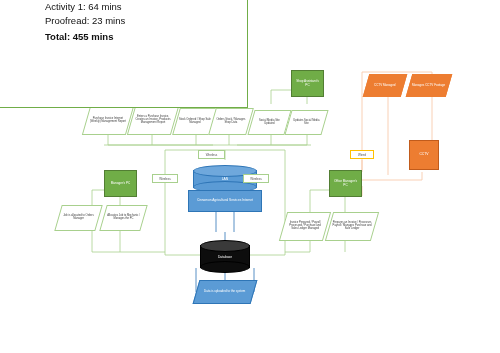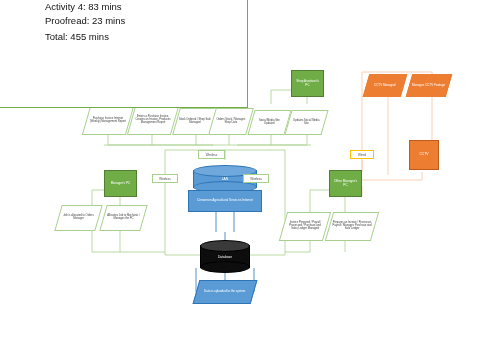--- a/index.html
+++ b/index.html
@@ -54,21 +54,21 @@
         align-items:center;justify-content:center;background:#ffffff;
         border:1px solid #a8d08d;color:#4a4a4a;}
   .chip.amber{border-color:#ffc000;}
 
   
   #overlay{position:absolute;left:-2px;top:-4px;width:250px;height:112px;
            box-sizing:border-box;border:1px solid #70ad47;background:#ffffff;}
   #overlay ul{list-style:none;margin:0;padding:2px 0 0 46px;}
   #overlay li{font-size:9.5px;color:#111111;line-height:1;
               padding:2.6px 0;white-space:nowrap;}
-  #overlay li.total{font-weight:normal;padding-top:4px;}
+  #overlay li.total{font-weight:bold;padding-top:4px;}
 </style>
 </head>
 <body>
 
 <div id="stage">
 
   <svg id="wires" viewBox="0 0 500 353" xmlns="http://www.w3.org/2000/svg">
     <g fill="none" stroke="#a8d08d" stroke-width="0.8">
 
       <path d="M152 96 L152 104"></path>
@@ -237,19 +237,19 @@
   <div class="chip" style="left:243px;top:174px;width:26px;height:9px;font-size:3px;">
     <span>Wireless</span>
   </div>
 
   <div class="chip amber" style="left:350px;top:150px;width:24px;height:9px;font-size:3px;">
     <span>Wired</span>
   </div>
 
   <div id="overlay">
     <ul>
-      <li>Activity 4: 83 mins</li>
+      <li>Activity 1: 64 mins</li>
       <li>Proofread: 23 mins</li>
       <li class="total">Total: 455 mins</li>
     </ul>
   </div>
 
 </div>
 
 </body></html>

